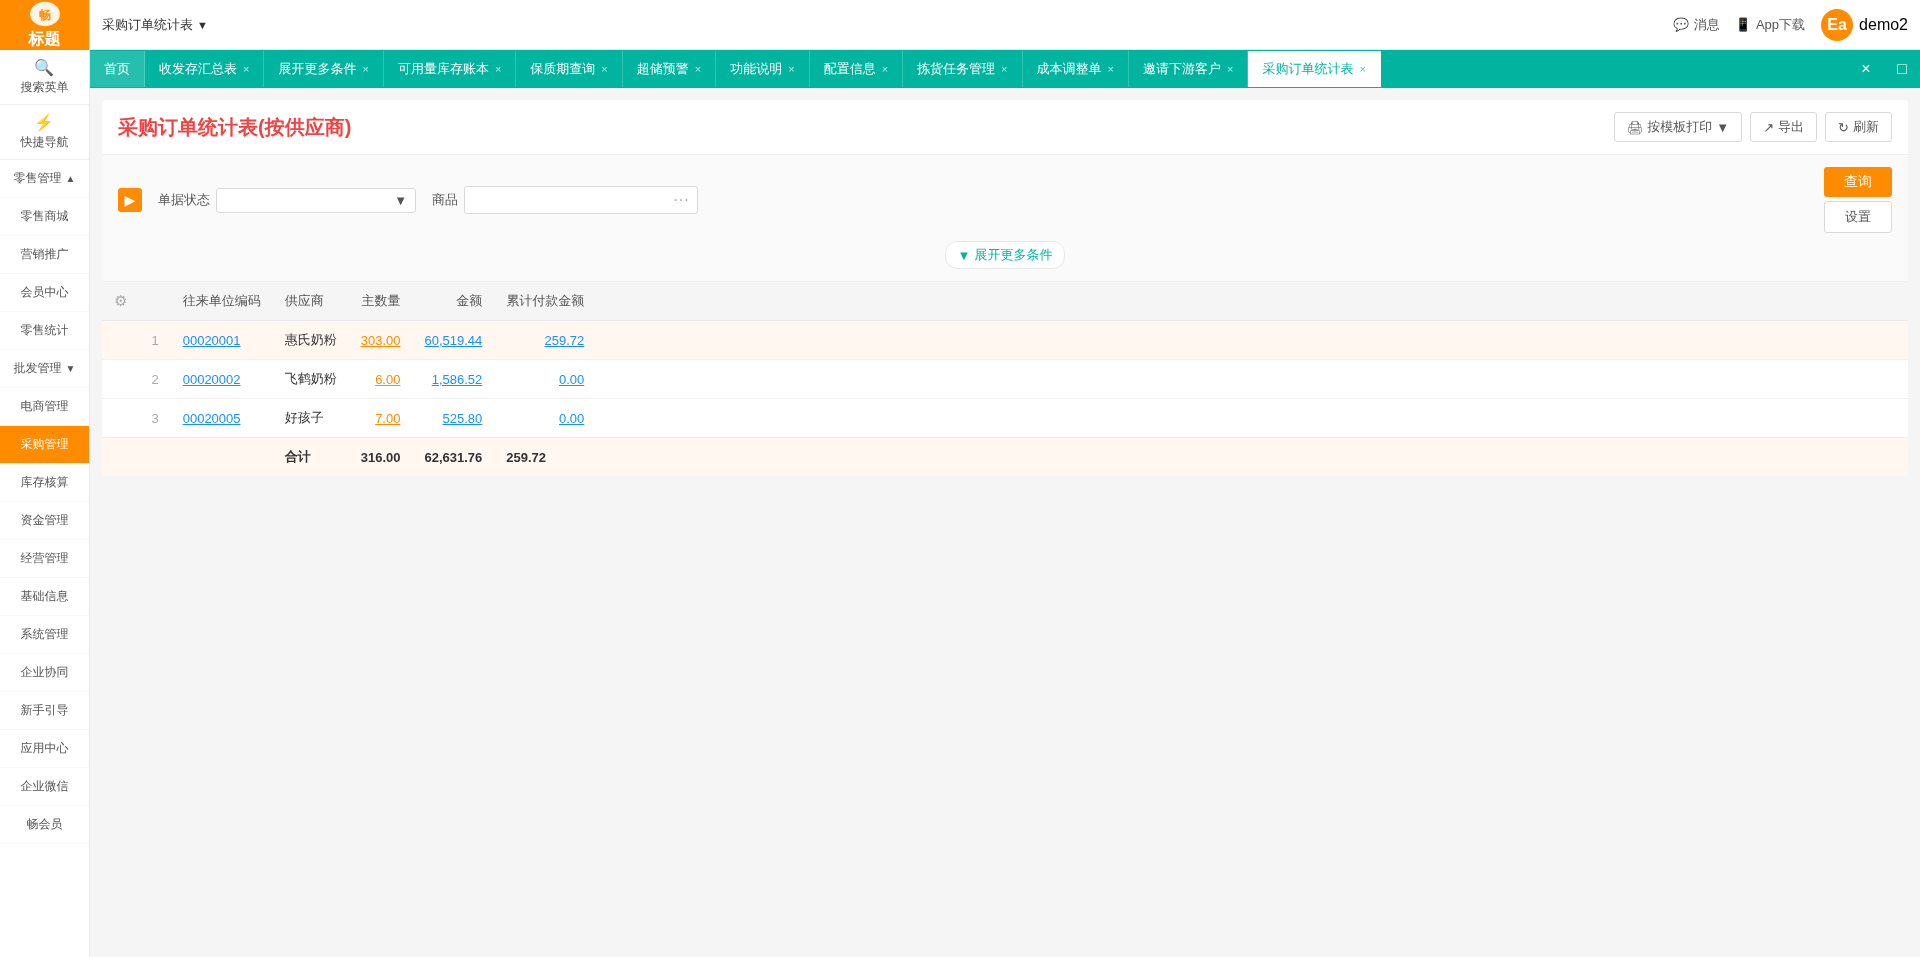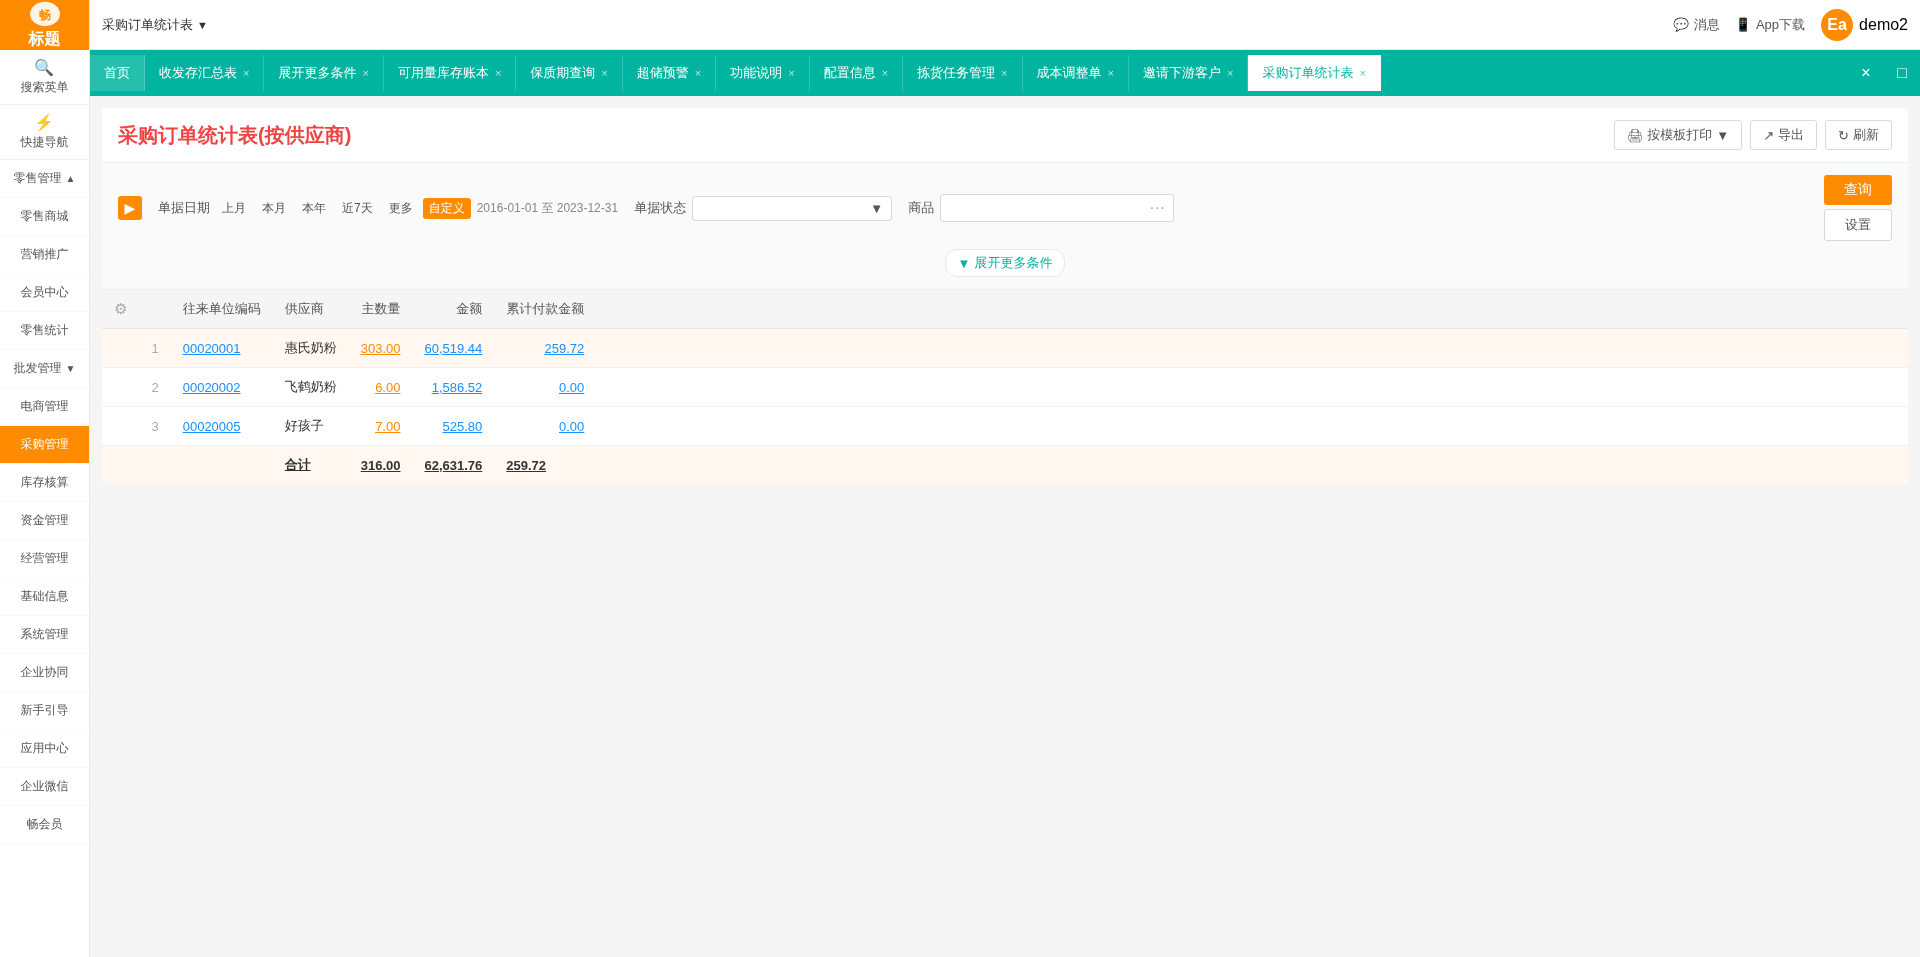--- a/index.html
+++ b/index.html
@@ -119,21 +119,21 @@
       color: #fff;
       display: flex;
       align-items: center;
       justify-content: center;
       font-size: 16px;
       font-weight: bold;
     }
 
     
     .nav-tabs {
-      height: 46px;
+      height: 38px;
       background: #00b4a0;
       display: flex;
       align-items: center;
       overflow: hidden;
     }
     .nav-tab {
       height: 36px;
       padding: 0 14px;
       display: flex;
       align-items: center;
@@ -404,21 +404,20 @@
 
     
     .table-footer {
       background: #fff7f0;
       border-top: 1px solid #e8e8e8;
     }
     .table-footer td {
       padding: 10px 12px;
       font-size: 13px;
       color: #333;
-      text-decoration: underline;
     }
     .table-footer td.bold { font-weight: bold; }
   </style>
 </head>
 <body>
 
 <div class="sidebar">
   <div class="sidebar-logo">
     <svg width="36" height="30" viewBox="0 0 36 30">
       <ellipse cx="18" cy="15" rx="16" ry="13" fill="#fff" opacity="0.9"></ellipse>
@@ -598,32 +597,20 @@
             <span>↻</span>
             <span>刷新</span>
           </button>
         </div>
       </div>
 
       <div class="filter-area">
         <div class="filter-row">
           <button class="filter-toggle-btn">▶</button>
 
-          <div class="filter-group">
-            <span class="filter-label">单据日期</span>
-            <div class="date-shortcuts">
-              <span class="date-shortcut">上月</span>
-              <span class="date-shortcut">本月</span>
-              <span class="date-shortcut">本年</span>
-              <span class="date-shortcut">近7天</span>
-              <span class="date-shortcut">更多</span>
-              <span class="date-shortcut custom">自定义</span>
-            </div>
-            <span class="date-range">2016-01-01 至 2023-12-31</span>
-          </div>
 
           <div class="filter-group">
             <span class="filter-label">单据状态</span>
             <div class="filter-select">
               <span style="color:#aaa;min-width:160px;"></span>
               <span>▼</span>
             </div>
           </div>
 
           <div class="filter-group">

